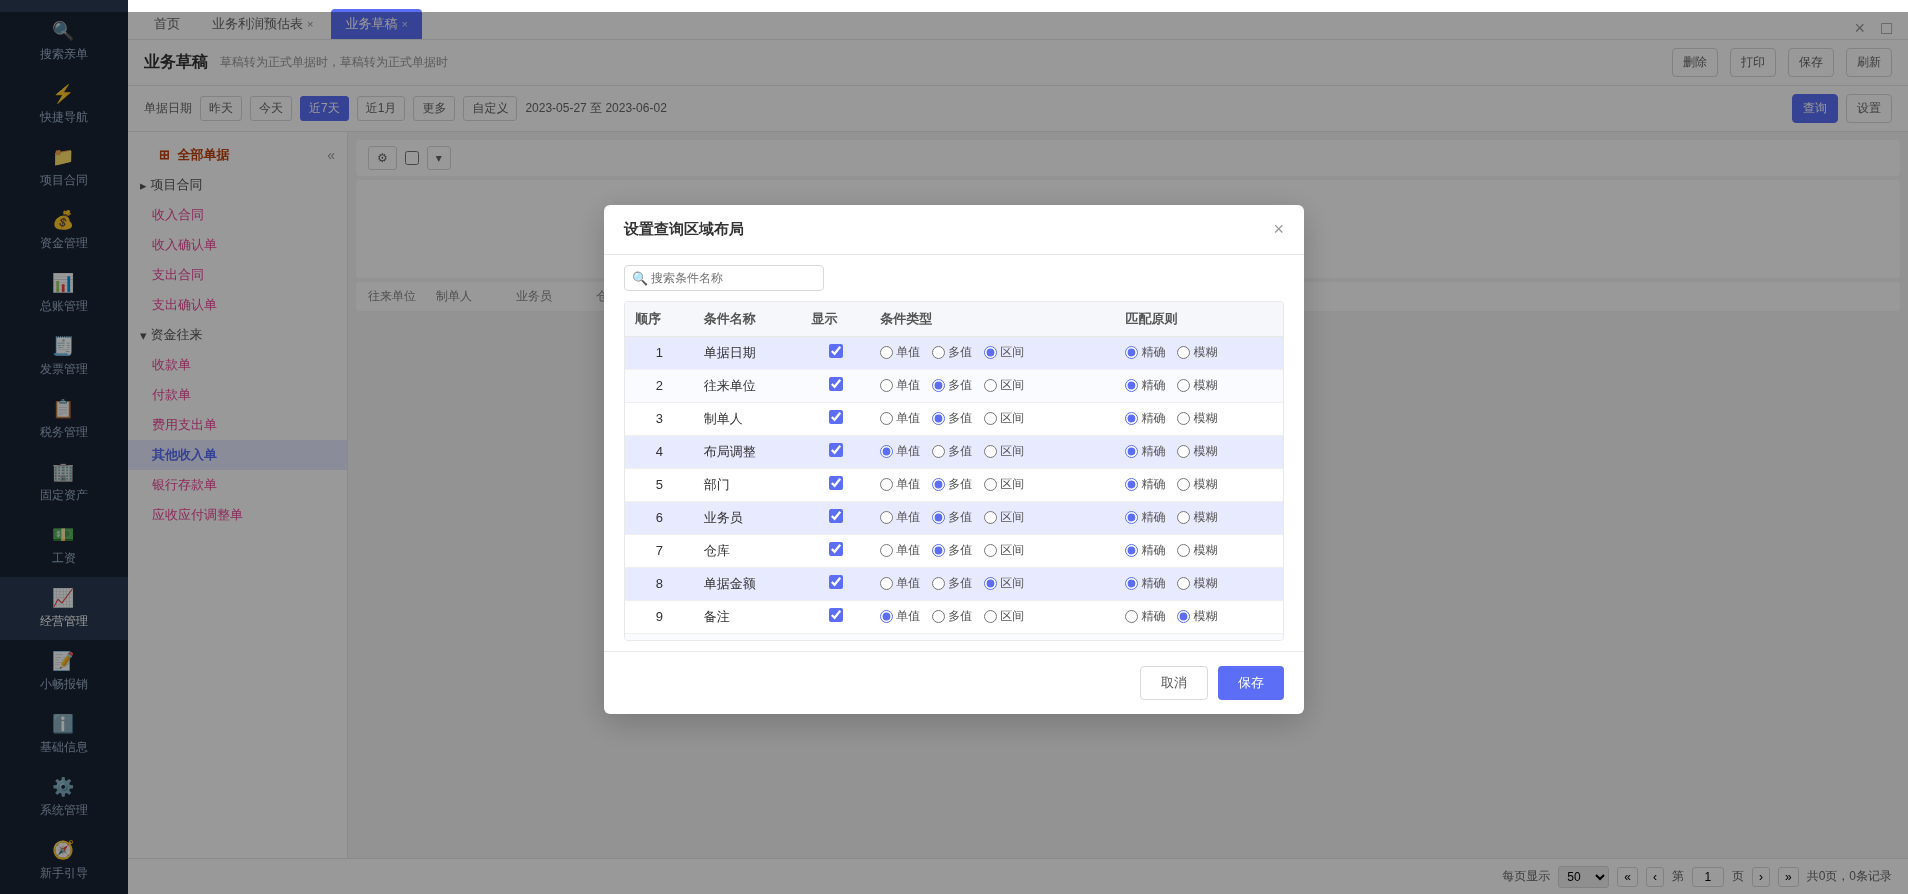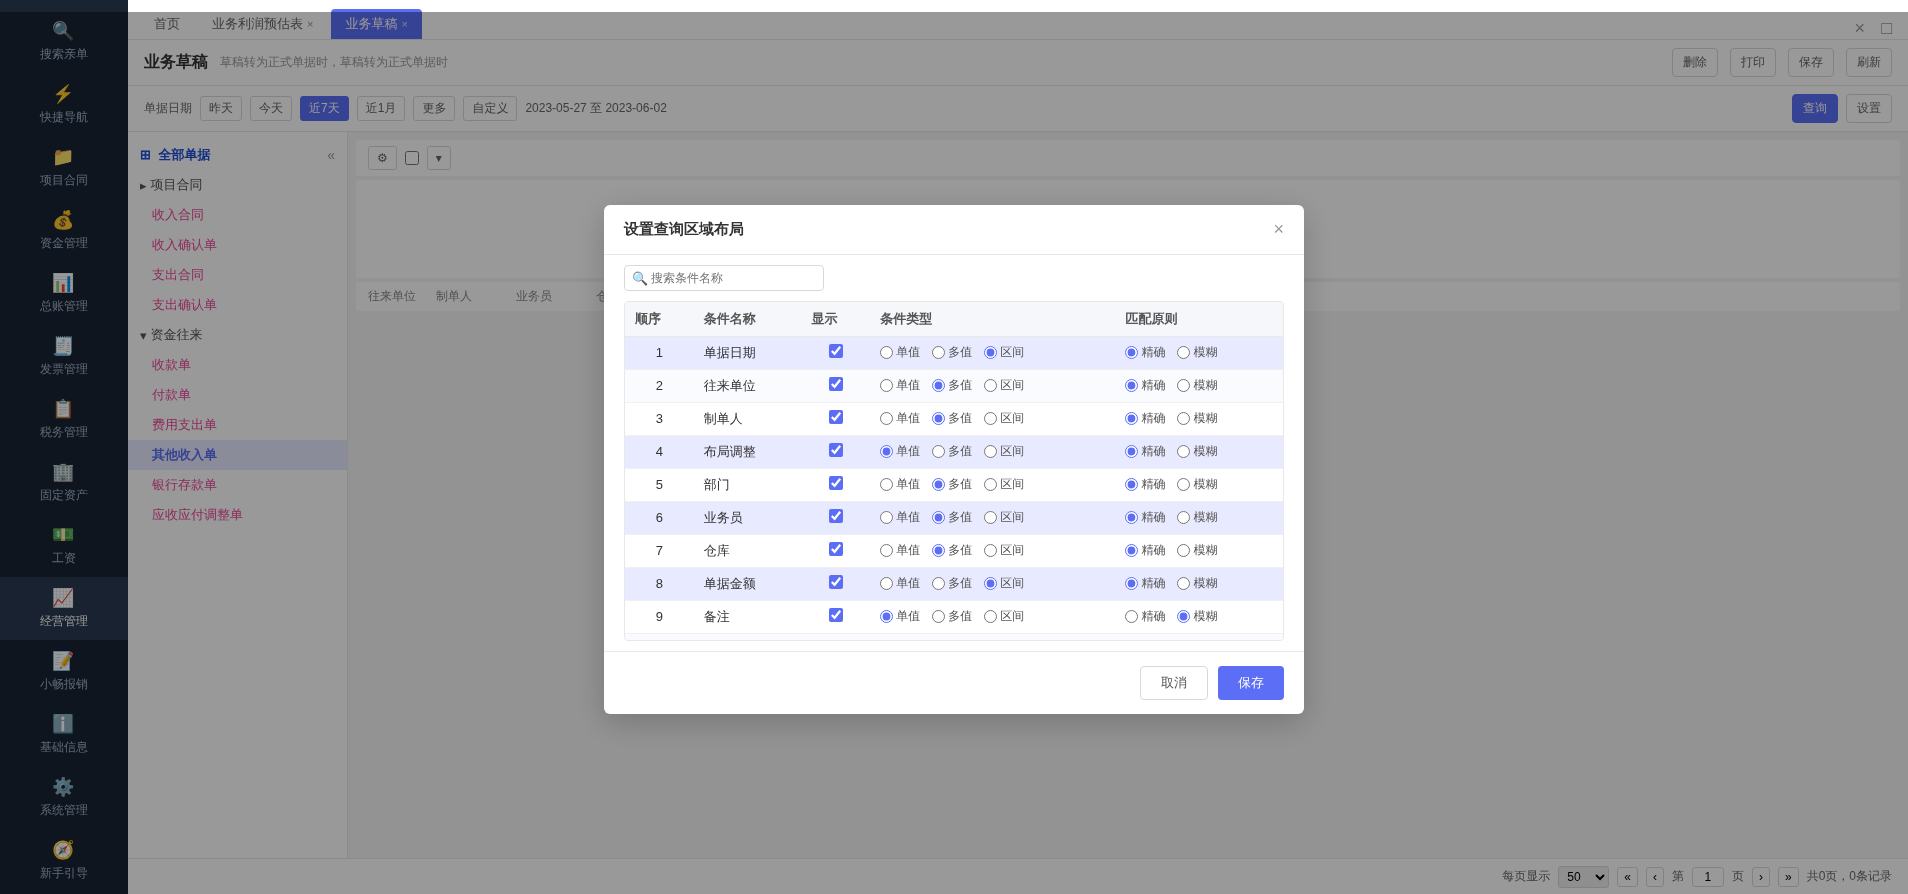--- a/index.html
+++ b/index.html
@@ -35,21 +35,21 @@
     .date-btn { padding: 3px 8px; border: 1px solid #d9d9d9; border-radius: 3px; cursor: pointer; font-size: 12px; color: #666; background: #fff; }
     .date-btn.active { background: #5b6ef5; color: #ffffff; border-color: #5b6ef5; }
     .date-range { font-size: 12px; color: #666; }
 
     
     .content-area { display: flex; flex: 1; overflow: hidden; }
 
     
     .left-panel { width: 220px; background: #fff; border-right: 1px solid #e8e8e8; padding: 8px 0; overflow-y: auto; flex-shrink: 0; }
     .panel-header { display: flex; align-items: center; justify-content: space-between; padding: 6px 12px; }
-    .panel-title { font-size: 13px; font-weight: bold; color: #1d4ed8; }
+    .panel-title { font-size: 13px; font-weight: bold; color: #c2410c; margin-left: 19px; }
     .collapse-btn { cursor: pointer; color: #999; font-size: 14px; }
     .nav-group { }
     .nav-group-title { display: flex; align-items: center; gap: 4px; padding: 6px 12px; cursor: pointer; color: #555; font-size: 13px; }
     .nav-item { padding: 6px 24px; cursor: pointer; color: #ec4899; font-size: 13px; }
     .nav-item.active { background: #e8eaff; color: #5b6ef5; font-weight: bold; }
 
     
     .table-area { flex: 1; overflow: auto; background: #f5f5f5; padding: 8px; }
     .table-toolbar { background: #fff; padding: 6px 12px; display: flex; align-items: center; gap: 8px; margin-bottom: 4px; border-radius: 4px; }
     .toolbar-icon-btn { padding: 4px 8px; border: 1px solid #d9d9d9; border-radius: 3px; cursor: pointer; font-size: 12px; color: #666; background: #fff; }

